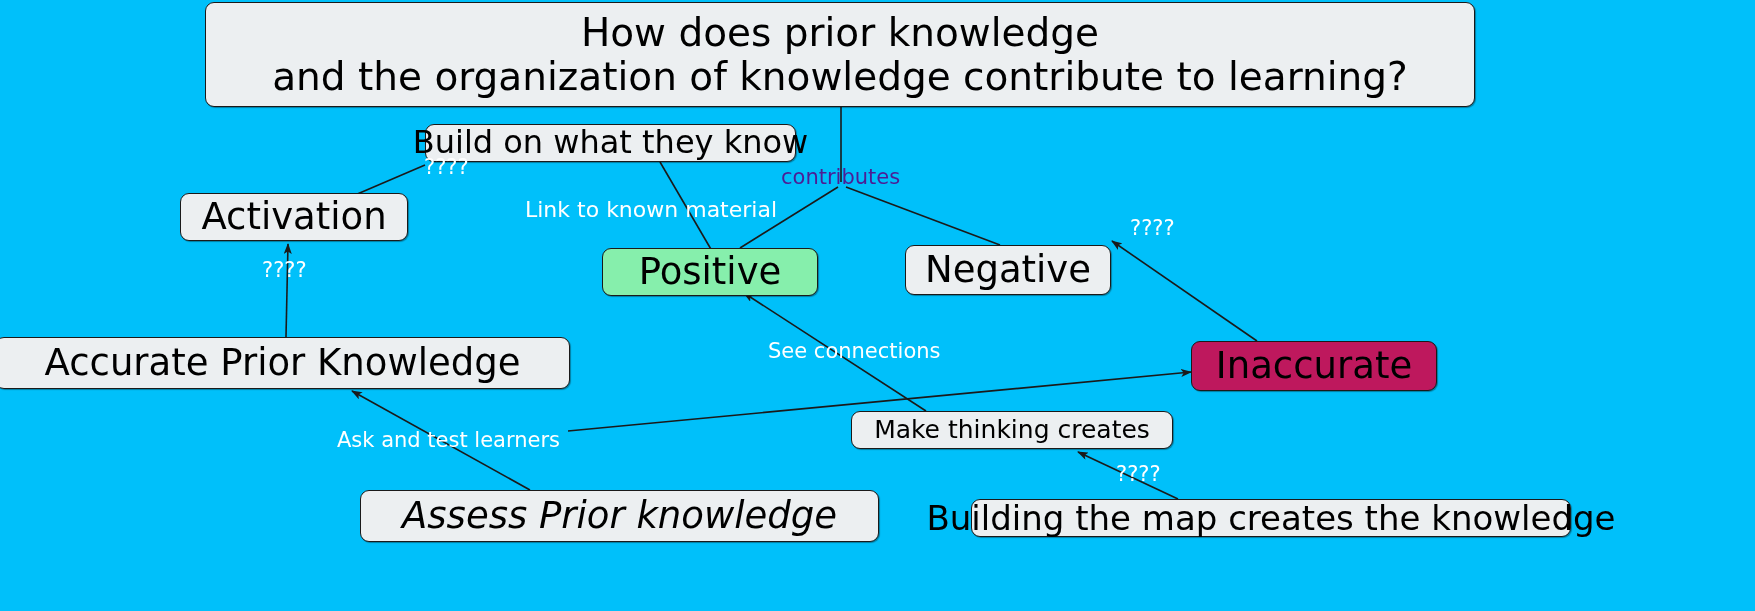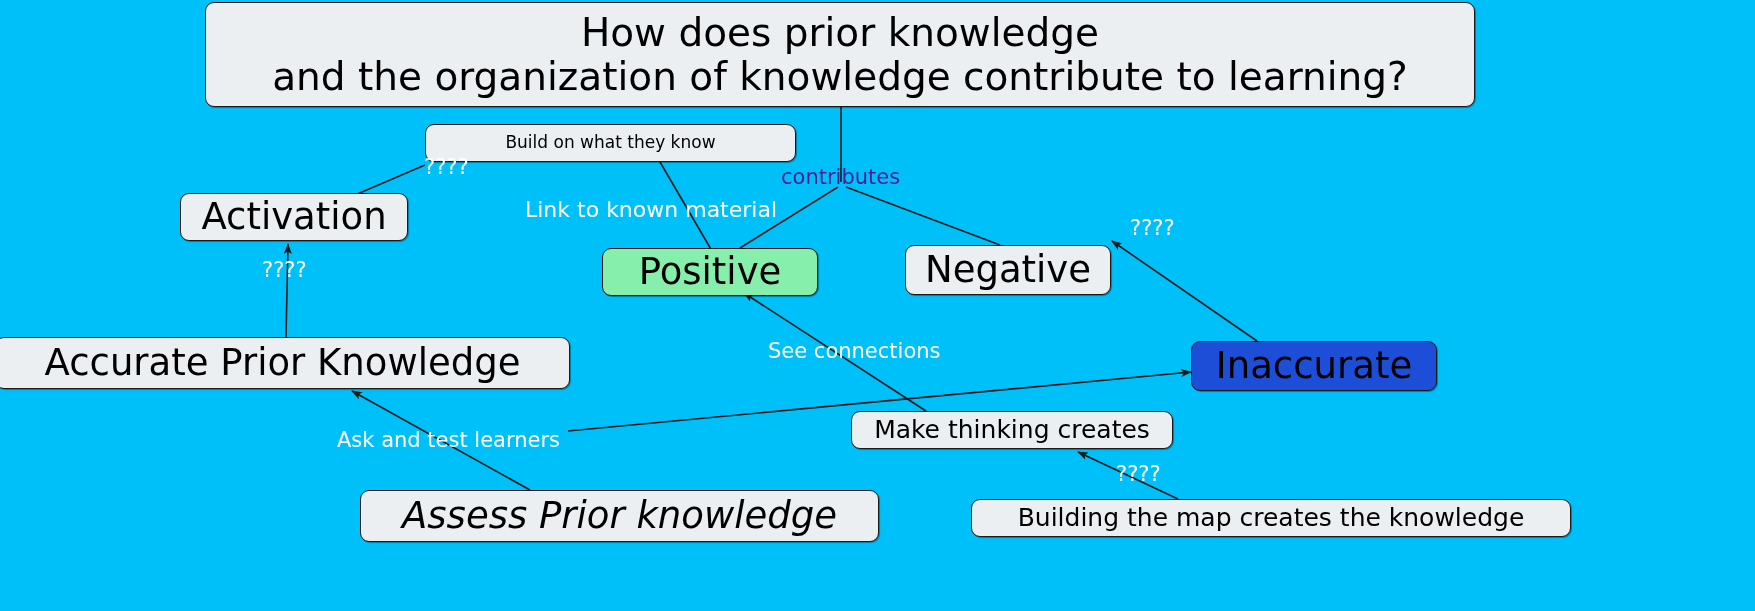--- a/index.html
+++ b/index.html
@@ -68,29 +68,29 @@
         <path d="M 926 411 L 744 293" fill="none" stroke="#1a1a1a" stroke-width="1.6" marker-end="url(#arrowhead)"></path>
         <path d="M 568 431 L 1191 372" fill="none" stroke="#1a1a1a" stroke-width="1.6" marker-end="url(#arrowhead)"></path>
         <path d="M 530 490 L 352 391" fill="none" stroke="#1a1a1a" stroke-width="1.6" marker-end="url(#arrowhead)"></path>
         <path d="M 1178 499 L 1078 452" fill="none" stroke="#1a1a1a" stroke-width="1.6" marker-end="url(#arrowhead)"></path>
       </g>
   </svg>
 
   <div id="nodes-group">
       <div class="node" style="left: 205px; top: 2px; width: 1270px; height: 105px; font-size: 39px; background: rgb(236, 239, 241); border-color: rgb(26, 26, 26);">How does prior knowledge
 and the organization of knowledge contribute to learning?</div>
-      <div class="node" style="left: 425px; top: 124px; width: 371px; height: 38px; font-size: 17px; background: rgb(236, 239, 241); border-color: rgb(26, 26, 26);">Build on what they know</div>
+      <div class="node" style="left: 425px; top: 124px; width: 371px; height: 38px; font-size: 32px; background: rgb(236, 239, 241); border-color: rgb(26, 26, 26);">Build on what they know</div>
       <div class="node" style="left: 180px; top: 193px; width: 228px; height: 48px; font-size: 37px; background: rgb(236, 239, 241); border-color: rgb(26, 26, 26);">Activation</div>
       <div class="node" style="left: 602px; top: 248px; width: 216px; height: 48px; font-size: 37px; background: #86efac; border-color: rgb(26, 26, 26); text-align: right;">Positive</div>
       <div class="node" style="left: 905px; top: 245px; width: 206px; height: 50px; font-size: 37px; background: rgb(236, 239, 241); border-color: rgb(26, 26, 26);">Negative</div>
       <div class="node" style="left: -5px; top: 337px; width: 575px; height: 52px; font-size: 37px; background: rgb(236, 239, 241); border-color: rgb(26, 26, 26);">Accurate Prior Knowledge</div>
-      <div class="node" style="left: 1191px; top: 341px; width: 246px; height: 50px; font-size: 37px; background: #1d4ed8; border-color: rgb(26, 26, 26);">Inaccurate</div>
+      <div class="node" style="left: 1191px; top: 341px; width: 246px; height: 50px; font-size: 37px; background: #be185d; border-color: rgb(26, 26, 26);">Inaccurate</div>
       <div class="node" style="left: 851px; top: 411px; width: 322px; height: 38px; font-size: 25px; background: rgb(236, 239, 241); border-color: rgb(26, 26, 26);">Make thinking creates</div>
       <div class="node" style="left: 360px; top: 490px; width: 519px; height: 52px; font-size: 37px; background: rgb(236, 239, 241); border-color: rgb(26, 26, 26); font-style: italic;">Assess Prior knowledge</div>
-      <div class="node" style="left: 971px; top: 499px; width: 600px; height: 38px; font-size: 25px; background: rgb(236, 239, 241); border-color: rgb(26, 26, 26);">Building the map creates the knowledge</div>
+      <div class="node" style="left: 971px; top: 499px; width: 600px; height: 38px; font-size: 34px; background: rgb(236, 239, 241); border-color: rgb(26, 26, 26);">Building the map creates the knowledge</div>
     </div>
   <div id="labels-group">
       <div class="edge-label" style="left: 781px; top: 165px; font-size: 21px; color: #4c1d95;">contributes</div>
       <div class="edge-label" style="left: 424px; top: 155px; font-size: 21px; color: rgb(255, 255, 255);">????</div>
       <div class="edge-label" style="left: 525px; top: 197px; font-size: 22px; color: rgb(255, 255, 255);">Link to known material</div>
       <div class="edge-label" style="left: 262px; top: 258px; font-size: 21px; color: rgb(255, 255, 255);">????</div>
       <div class="edge-label" style="left: 1130px; top: 216px; font-size: 21px; color: rgb(255, 255, 255);">????</div>
       <div class="edge-label" style="left: 768px; top: 339px; font-size: 21px; color: rgb(255, 255, 255);">See connections</div>
       <div class="edge-label" style="left: 337px; top: 428px; font-size: 21px; color: rgb(255, 255, 255);">Ask and test learners</div>
       <div class="edge-label" style="left: 1116px; top: 462px; font-size: 21px; color: rgb(255, 255, 255);">????</div>

